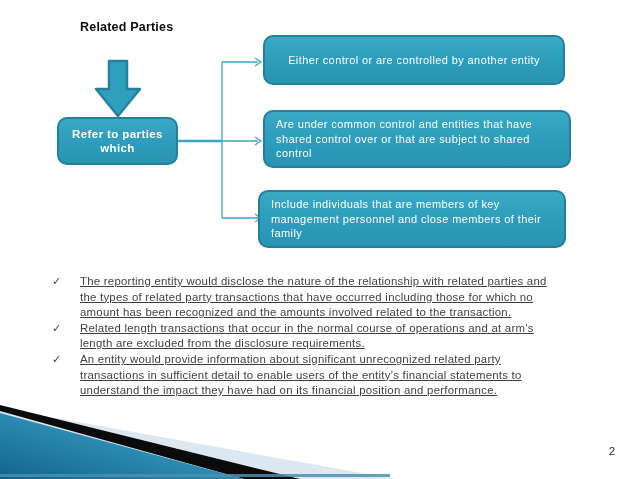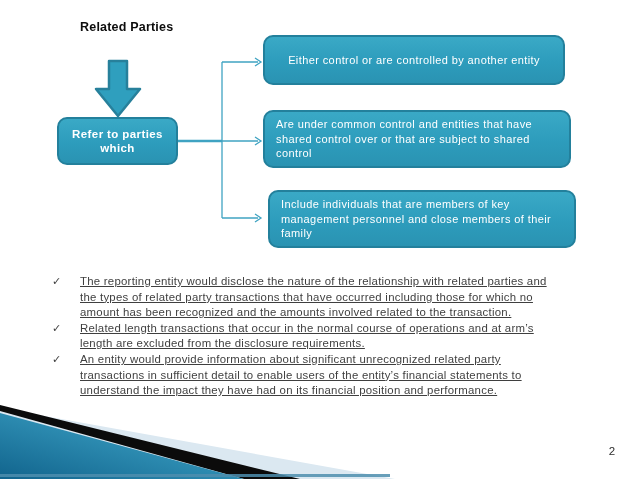--- a/index.html
+++ b/index.html
@@ -31,21 +31,21 @@
   }
   .tbox.center{justify-content:center;text-align:center;padding:4px 14px;}
   .tbox.left{justify-content:flex-start;text-align:left;padding:4px 10px 4px 11px;}
   .main-box{
     position:absolute;left:57px;top:117px;width:121px;height:48px;
     font-weight:bold;font-size:11.5px;line-height:14px;
     justify-content:center;text-align:center;padding:2px 6px;
   }
   .box-1{left:263px;top:35px;width:302px;height:50px;}
   .box-2{left:263px;top:110px;width:308px;height:58px;}
-  .box-3{left:268px;top:190px;width:308px;height:58px;}
+  .box-3{left:258px;top:190px;width:308px;height:58px;}
   .overlay-svg{position:absolute;left:0;top:0;width:638px;height:479px;pointer-events:none;}
   .arrow-svg{position:absolute;left:92px;top:59px;width:52px;height:60px;}
   
   .bullets{
     position:absolute;left:50px;top:274px;width:515px;
     font-size:11.4px;color:#3f3f3f;line-height:15.6px;letter-spacing:0.25px;
   }
   .bullet-row{display:flex;align-items:flex-start;}
   .bullet-marker{
     flex:0 0 30px;color:#3f3f3f;font-size:11px;line-height:15.6px;

